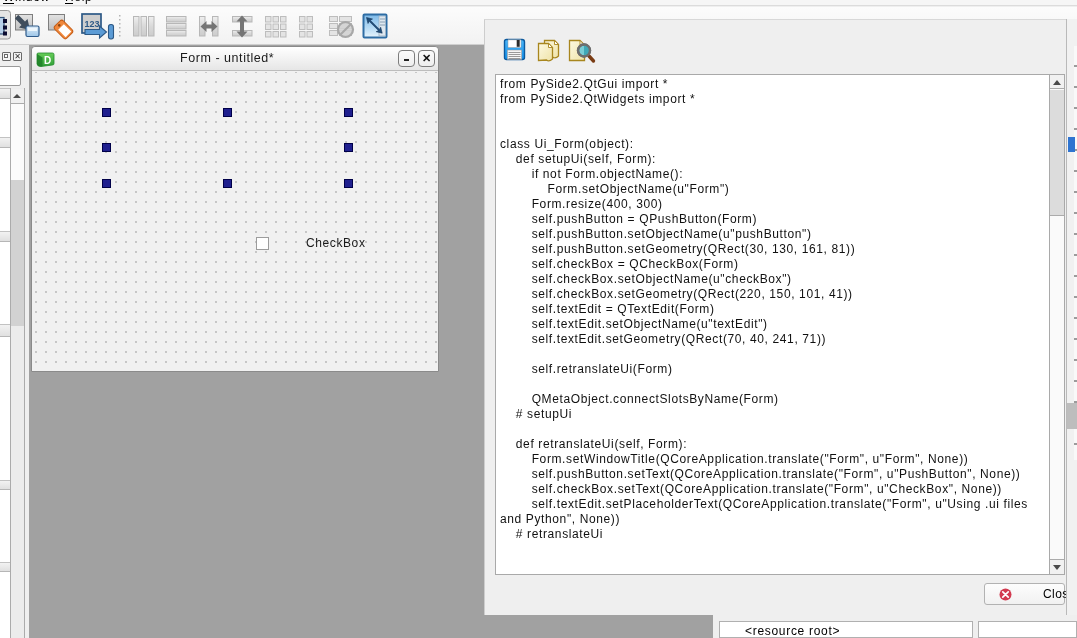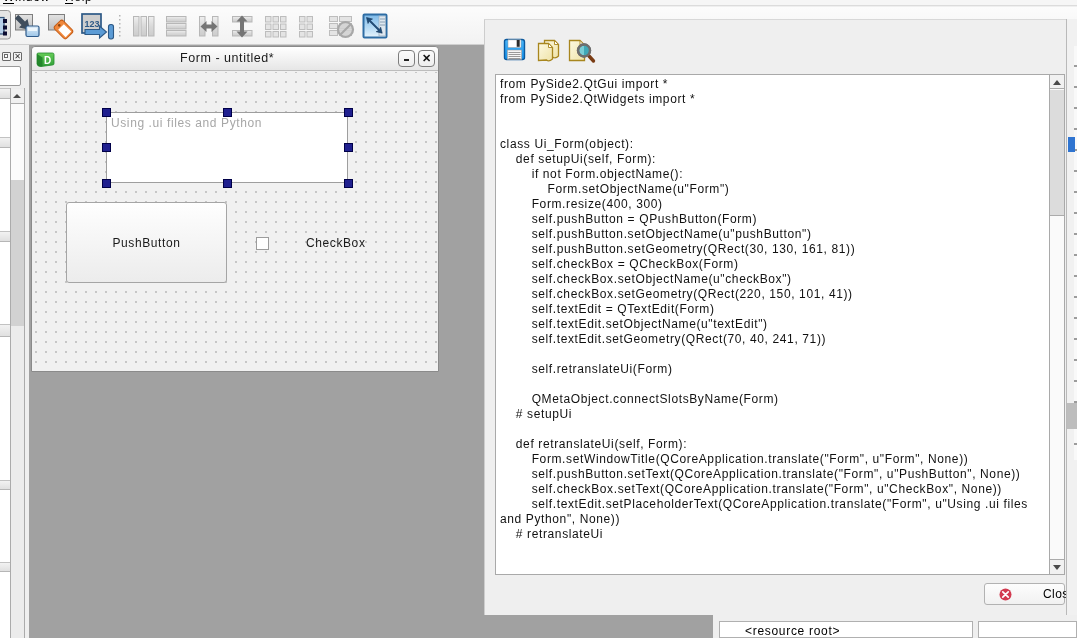--- a/index.html
+++ b/index.html
@@ -181,27 +181,21 @@
 
     <div class="abs" style="left:366px;top:3px;width:17px;height:17px;border:1px solid #7d7d7d;border-radius:4px;background:linear-gradient(#fbfbfb,#eeeeee);">
       <div class="abs" style="left:5px;top:8px;width:5px;height:2px;background:#222;"></div>
     </div>
 
     <div class="abs" style="left:386px;top:3px;width:17px;height:17px;border:1px solid #7d7d7d;border-radius:4px;background:linear-gradient(#fbfbfb,#eeeeee);font-weight:bold;font-size:11px;line-height:15px;text-align:center;color:#111;">✕</div>
   </div>
 
   <div class="abs" style="left:0;top:25px;width:406px;height:299px;background-color:#f1f1f1;background-image:radial-gradient(circle at 1px 1px, #ababab 0.55px, transparent 0.95px);background-size:10px 10px;background-position:3px 9px;">
 
-    <div class="abs" style="left:74px;top:40px;width:242px;height:71px;background:#fff;border:1px solid #9e9e9e;">
-      <div class="abs" style="left:4px;top:3px;font-size:12px;letter-spacing:0.6px;color:#a7a7a7;">Using .ui files and Python</div>
-    </div>
-
-    <div class="abs" style="left:34px;top:130px;width:161px;height:81px;background:linear-gradient(#fefefe,#ececec);border:1px solid #a5a5a5;border-radius:3px;">
-      <div class="abs" style="left:0;top:0;width:159px;height:79px;display:flex;align-items:center;justify-content:center;font-size:12px;letter-spacing:0.6px;color:#1a1a1a;">PushButton</div>
-    </div>
+
 
     <div class="abs" style="left:224px;top:165px;width:13px;height:13px;background:#fff;border:1px solid #9c9c9c;"></div>
     <div class="abs" style="left:242px;top:164px;font-size:12px;letter-spacing:0.6px;color:#1a1a1a;margin-left:32px;">CheckBox</div>
 
     <div class="abs hnd" style="left:70px;top:36px;"></div>
     <div class="abs hnd" style="left:191px;top:36px;"></div>
     <div class="abs hnd" style="left:312px;top:36px;"></div>
     <div class="abs hnd" style="left:70px;top:71px;"></div>
     <div class="abs hnd" style="left:312px;top:71px;"></div>
     <div class="abs hnd" style="left:70px;top:107px;"></div>

